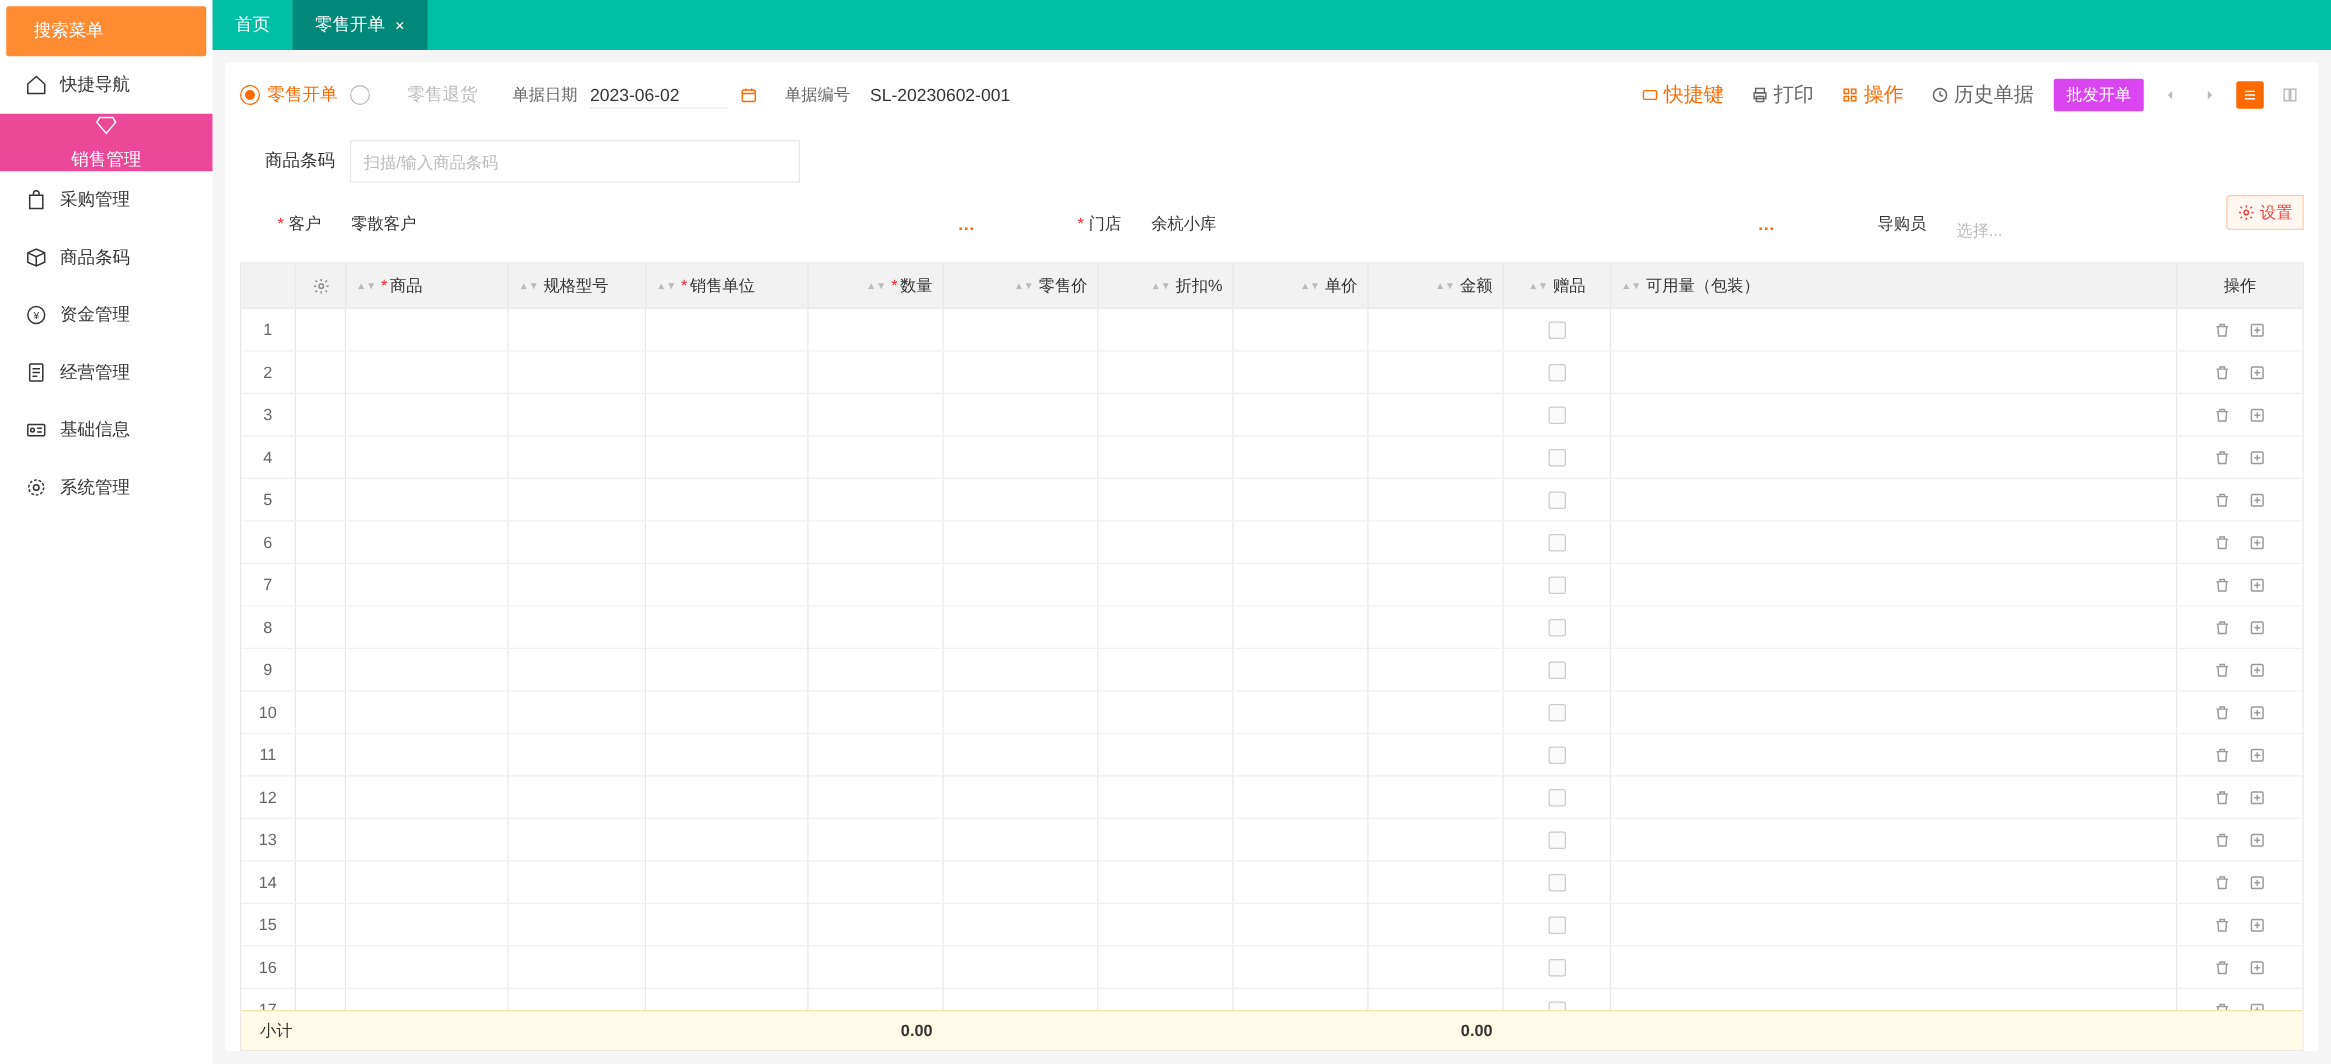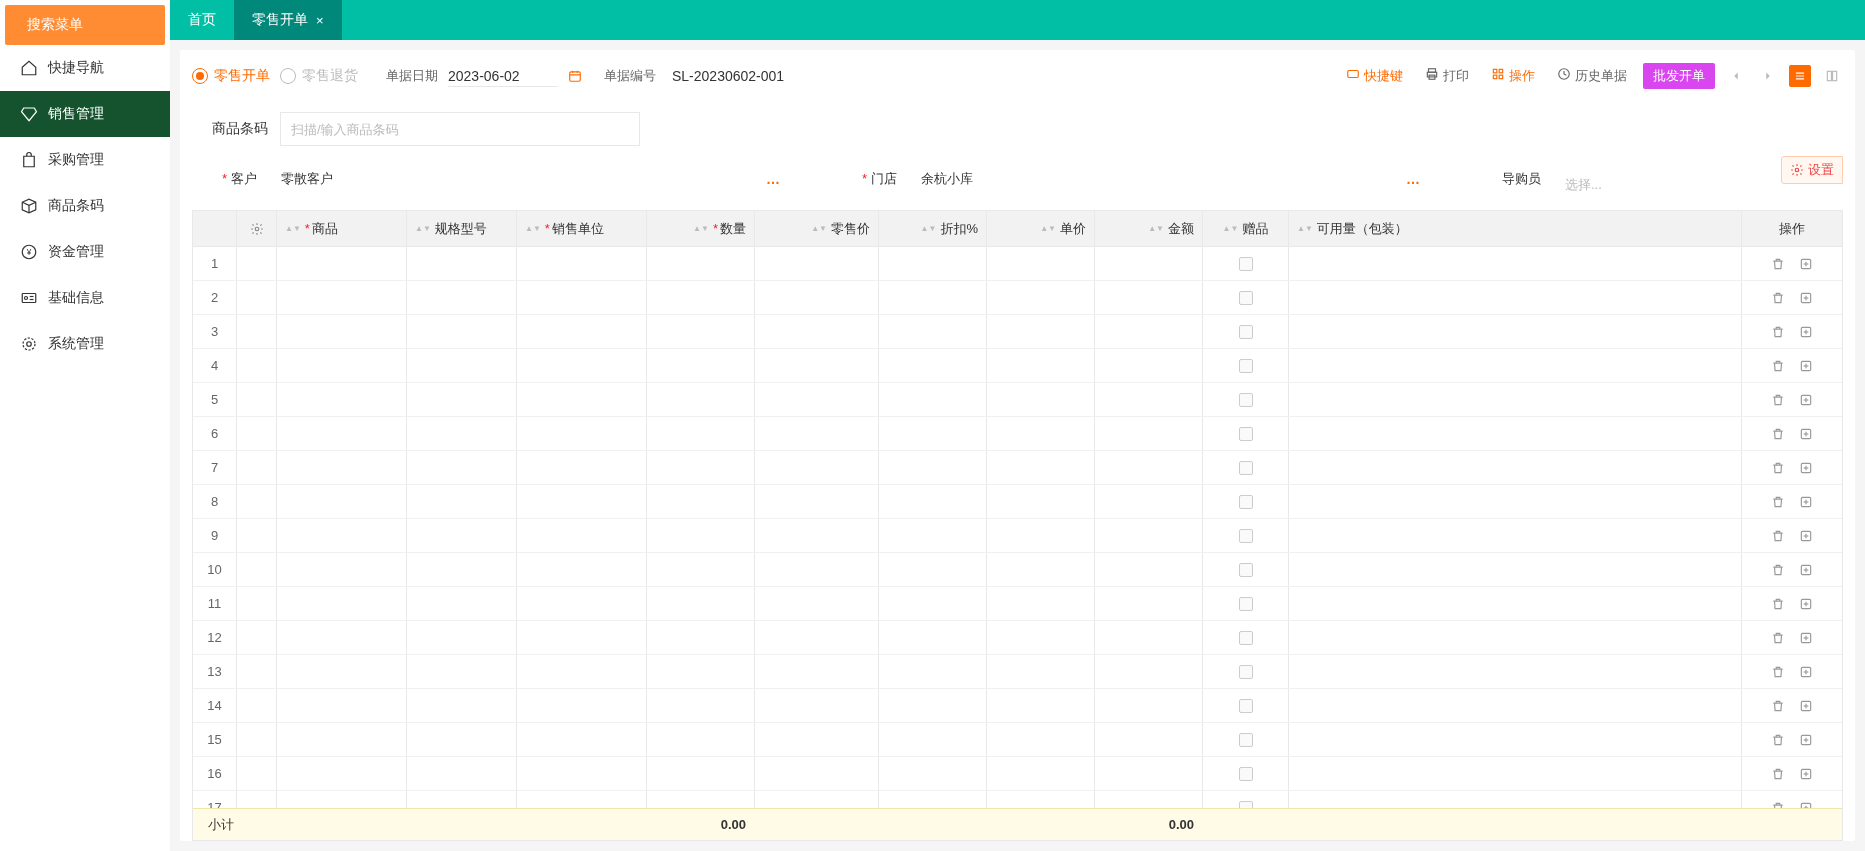--- a/index.html
+++ b/index.html
@@ -2,47 +2,47 @@
 <html><head>
 <meta charset="utf-8">
 <style>
 * { margin: 0; padding: 0; box-sizing: border-box; font-family: "Microsoft YaHei", Arial, sans-serif; }
 body { background: #f5f5f5; overflow: hidden; width: 1865px; height: 851px; }
 
 
 .sidebar { position: absolute; left: 0; top: 0; width: 170px; height: 100%; background: #fff; }
 .search-menu { display: flex; align-items: center; gap: 8px; background: #ff8b33; color: #fff; height: 40px; padding: 0 14px; font-size: 14px; cursor: pointer; border-radius: 2px; margin: 5px 5px 0 5px; }
 .nav-item { display: flex; align-items: center; gap: 10px; height: 46px; padding: 0 20px; font-size: 14px; color: #333; cursor: pointer; }
-.nav-item.active { background: #14532d; color: #fff; }
+.nav-item.active { background: #ec4899; color: #fff; flex-direction: column; }
 .nav-item .icon { width: 18px; height: 18px; display: inline-flex; align-items: center; justify-content: center; }
 .nav-item svg { width: 18px; height: 18px; }
 
 
 .topbar { position: absolute; left: 170px; right: 0; top: 0; height: 40px; background: #00bfa5; display: flex; align-items: stretch; }
 .top-tab { display: flex; align-items: center; padding: 0 18px; color: #fff; font-size: 14px; cursor: pointer; }
 .top-tab.active { background: #00897b; }
 .top-tab .close { margin-left: 8px; font-size: 13px; }
 
 
 .main { position: absolute; left: 170px; right: 0; top: 40px; bottom: 0; padding: 10px 10px 10px 10px; }
 .panel { background: #fff; border-radius: 2px; height: 100%; padding: 8px 12px 0 12px; display: flex; flex-direction: column; overflow: hidden; }
 
 
 .panel-header { display: flex; align-items: center; height: 36px; gap: 10px; }
 .radio-wrap { display: inline-flex; align-items: center; gap: 6px; font-size: 14px; cursor: pointer; }
 .radio-dot { width: 16px; height: 16px; border: 1px solid #bbb; border-radius: 50%; display: inline-flex; align-items: center; justify-content: center; }
 .radio-dot.on { border-color: #ff6a00; }
 .radio-dot.on::after { content: ""; width: 8px; height: 8px; background: #ff6a00; border-radius: 50%; }
 .radio-label.on { color: #ff6a00; }
-.radio-label.off { color: #bbb; }
+.radio-label.off { color: #bbb; margin-left: 24px; }
 .hdr-label { font-size: 13px; color: #666; margin-left: 18px; }
 .date-input { border: none; border-bottom: 1px solid #e8e8e8; width: 110px; font-size: 14px; color: #333; padding: 2px 0; background: transparent; }
 .hdr-no { font-size: 14px; color: #333; margin-left: 6px; }
 .header-spacer { flex: 1; }
-.hdr-btn { display: inline-flex; align-items: flex-start; gap: 4px; font-size: 13px; color: #666; cursor: pointer; padding: 0 6px; }
+.hdr-btn { display: inline-flex; align-items: center; gap: 4px; font-size: 16px; color: #666; cursor: pointer; padding: 0 6px; }
 .hdr-btn.orange { color: #ff6a00; }
 .hdr-btn svg { width: 14px; height: 14px; }
 .hdr-primary { background: #d946ef; color: #fff; font-size: 13px; padding: 4px 10px; border-radius: 2px; cursor: pointer; }
 .hdr-nav-icon { width: 22px; height: 22px; display: inline-flex; align-items: center; justify-content: center; cursor: pointer; color: #bbb; }
 .hdr-nav-icon.active { background: #ff6a00; color: #fff; border-radius: 2px; }
 
 
 .barcode-row { display: flex; align-items: center; gap: 12px; padding: 18px 0 14px 20px; }
 .barcode-label { font-size: 14px; color: #333; }
 .barcode-input { width: 360px; height: 34px; border: 1px solid #e8e8e8; padding: 0 10px; font-size: 13px; color: #333; }
@@ -141,20 +141,31 @@
     <span>商品条码</span>
   </div>
   <div class="nav-item">
     <span class="icon">
         <svg viewBox="0 0 24 24" fill="none" stroke="currentColor" stroke-width="1.6">
           <circle cx="12" cy="12" r="9"></circle>
           <text x="12" y="16" text-anchor="middle" font-size="11" fill="currentColor" stroke="none">¥</text>
         </svg>
       </span>
     <span>资金管理</span>
+  </div>
+  <div class="nav-item">
+    <span class="icon">
+        <svg viewBox="0 0 24 24" fill="none" stroke="currentColor" stroke-width="1.6">
+          <rect x="5" y="3" width="14" height="18" rx="1"></rect>
+          <line x1="8" y1="8" x2="16" y2="8"></line>
+          <line x1="8" y1="12" x2="16" y2="12"></line>
+          <line x1="8" y1="16" x2="13" y2="16"></line>
+        </svg>
+      </span>
+    <span>经营管理</span>
   </div>
   <div class="nav-item">
     <span class="icon">
         <svg viewBox="0 0 24 24" fill="none" stroke="currentColor" stroke-width="1.6">
           <rect x="3" y="6" width="18" height="12" rx="1"></rect>
           <circle cx="8" cy="12" r="2"></circle>
           <line x1="13" y1="10" x2="18" y2="10"></line>
           <line x1="13" y1="14" x2="18" y2="14"></line>
         </svg>
       </span>

